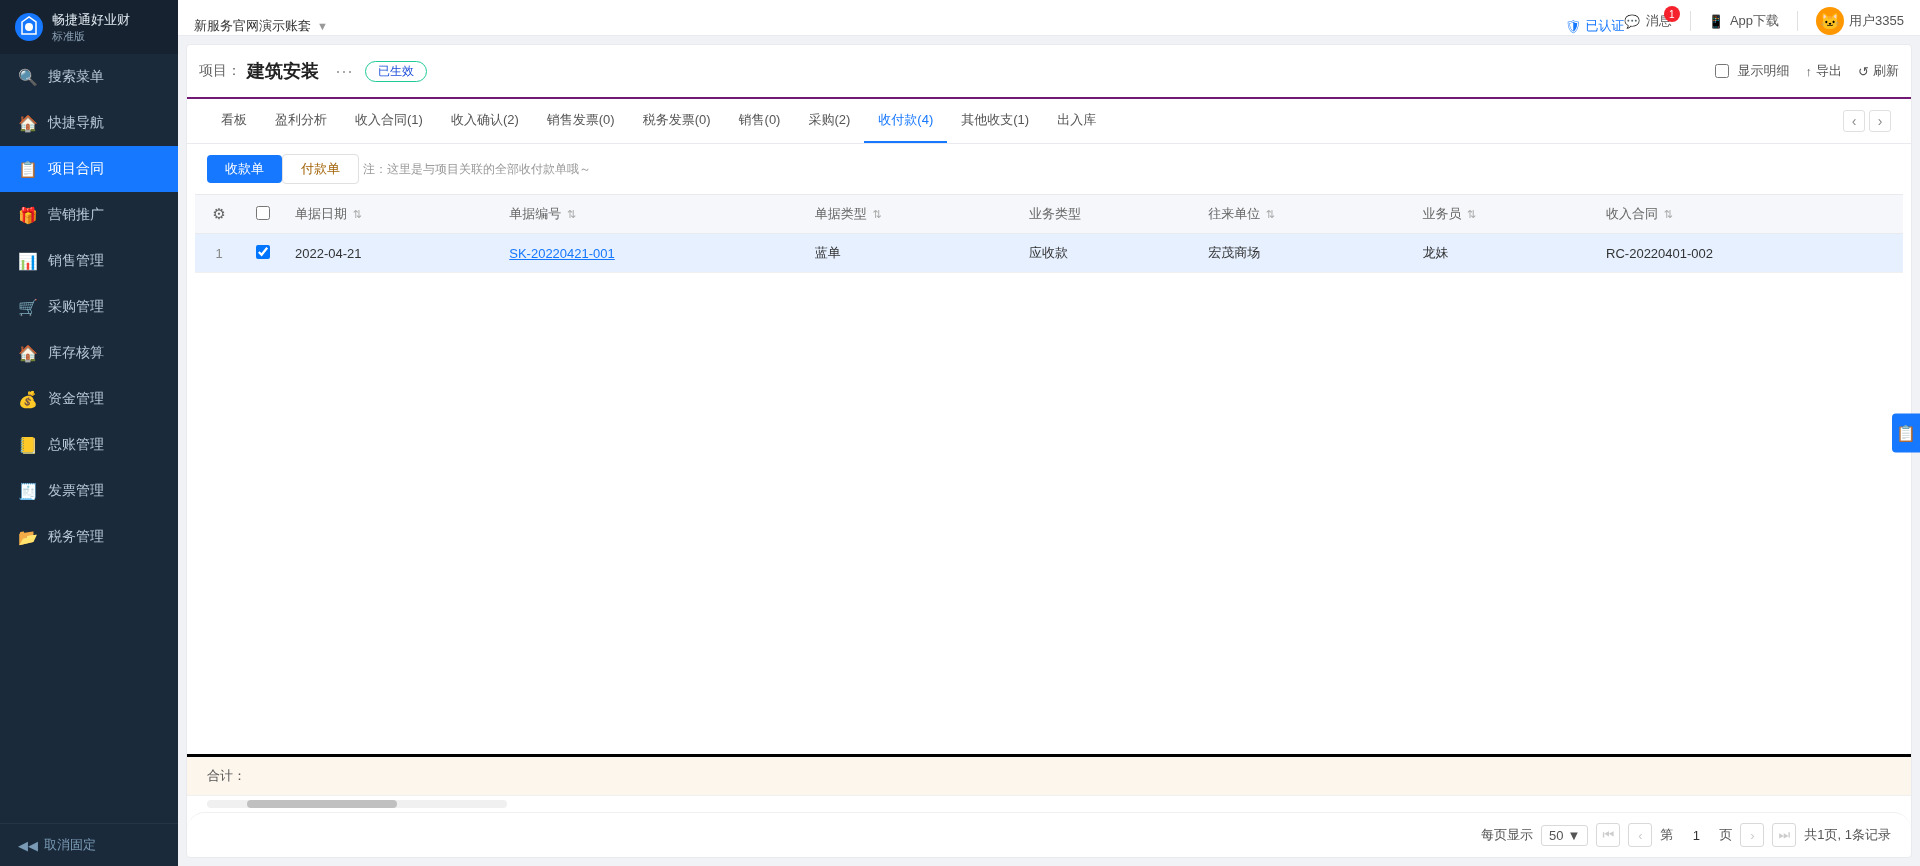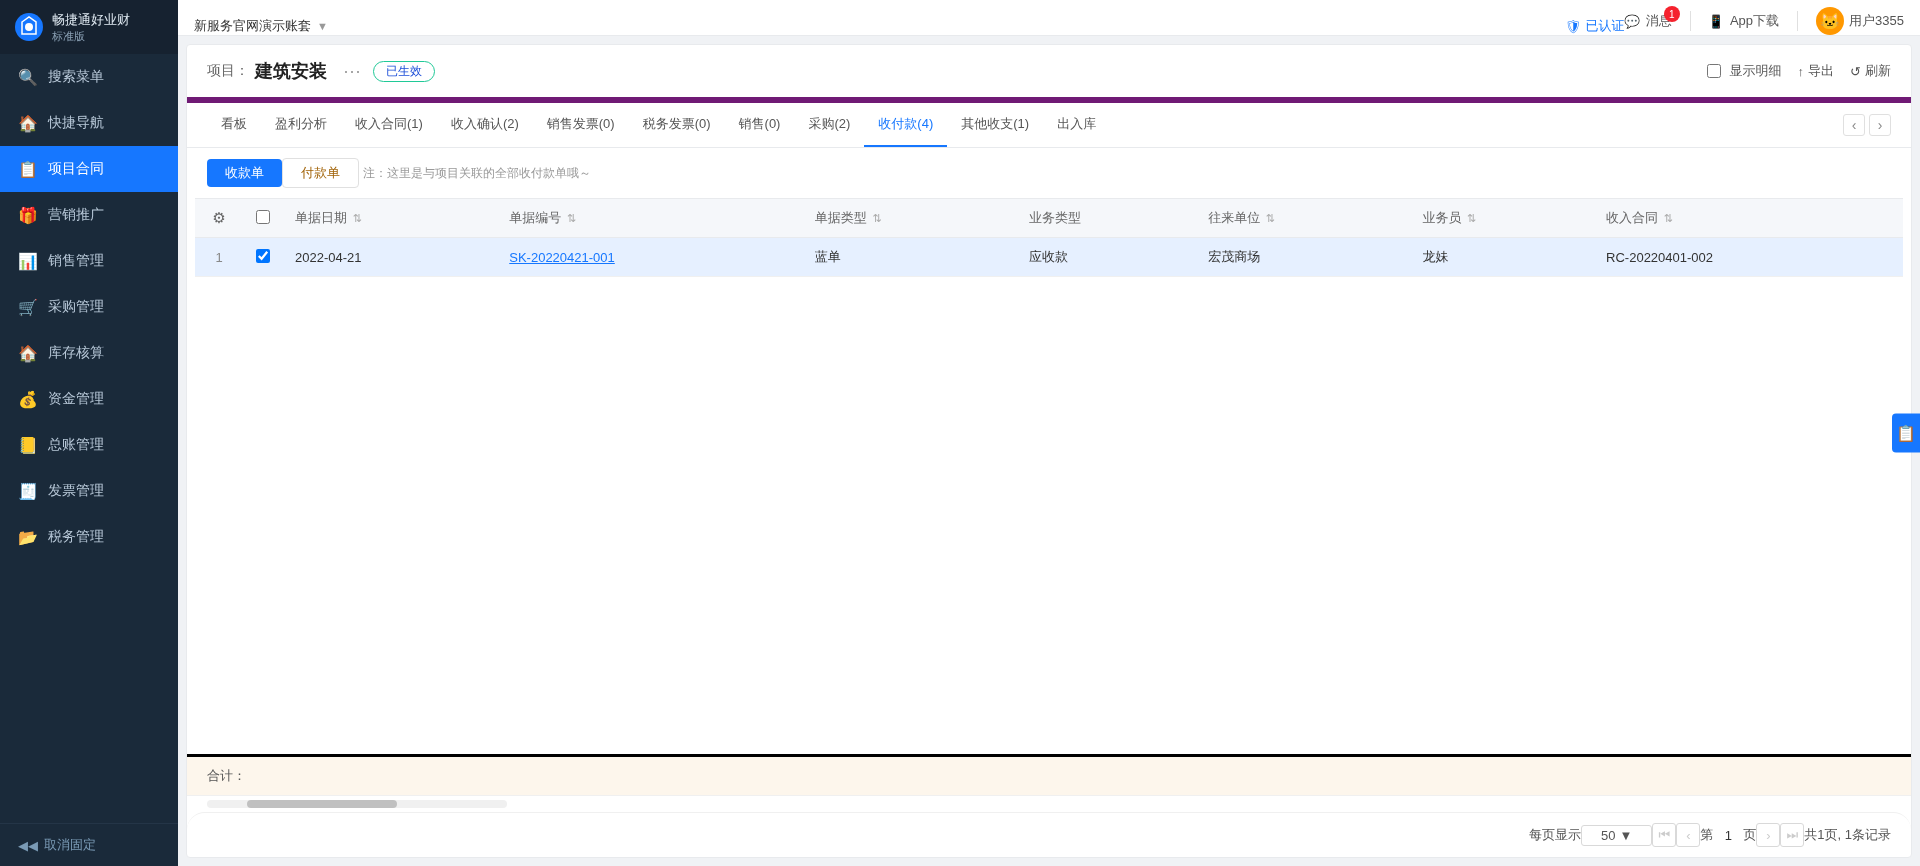--- a/index.html
+++ b/index.html
@@ -211,22 +211,22 @@
       display: flex;
       flex-direction: column;
       overflow: hidden;
       border: 1px solid #e8eaed;
     }
 
     
     .project-header {
       display: flex;
       align-items: center;
-      padding: 14px 20px;
-      border-bottom: 6px solid #701a75;
+      padding: 14px 12px;
+      border-bottom: 2px solid #701a75;
       flex-shrink: 0;
       justify-content: center;
     }
     .project-title {
       font-size: 18px;
       font-weight: bold;
       color: #222;
     }
     .project-label { font-size: 14px; color: #666; margin-right: 6px; }
     .project-more {
@@ -406,30 +406,31 @@
       position: absolute;
       left: 40px;
     }
 
     
     .pagination {
       display: flex;
       align-items: center;
       justify-content: flex-end;
       padding: 10px 20px;
+      gap: 8px;
       font-size: 13px;
       color: #555;
       flex-shrink: 0;
       border-top: 1px solid #f0f0f0;
       border-radius: 18px;
     }
     .page-size-box {
       border: 1px solid #d9d9d9;
       border-radius: 3px;
-      padding: 2px 19px;
+      padding: 2px 7px;
       font-size: 13px;
       background: #fff;
       cursor: pointer;
       display: flex;
       align-items: center;
       gap: 4px;
     }
     .page-nav-btn {
       width: 24px;
       height: 24px;

